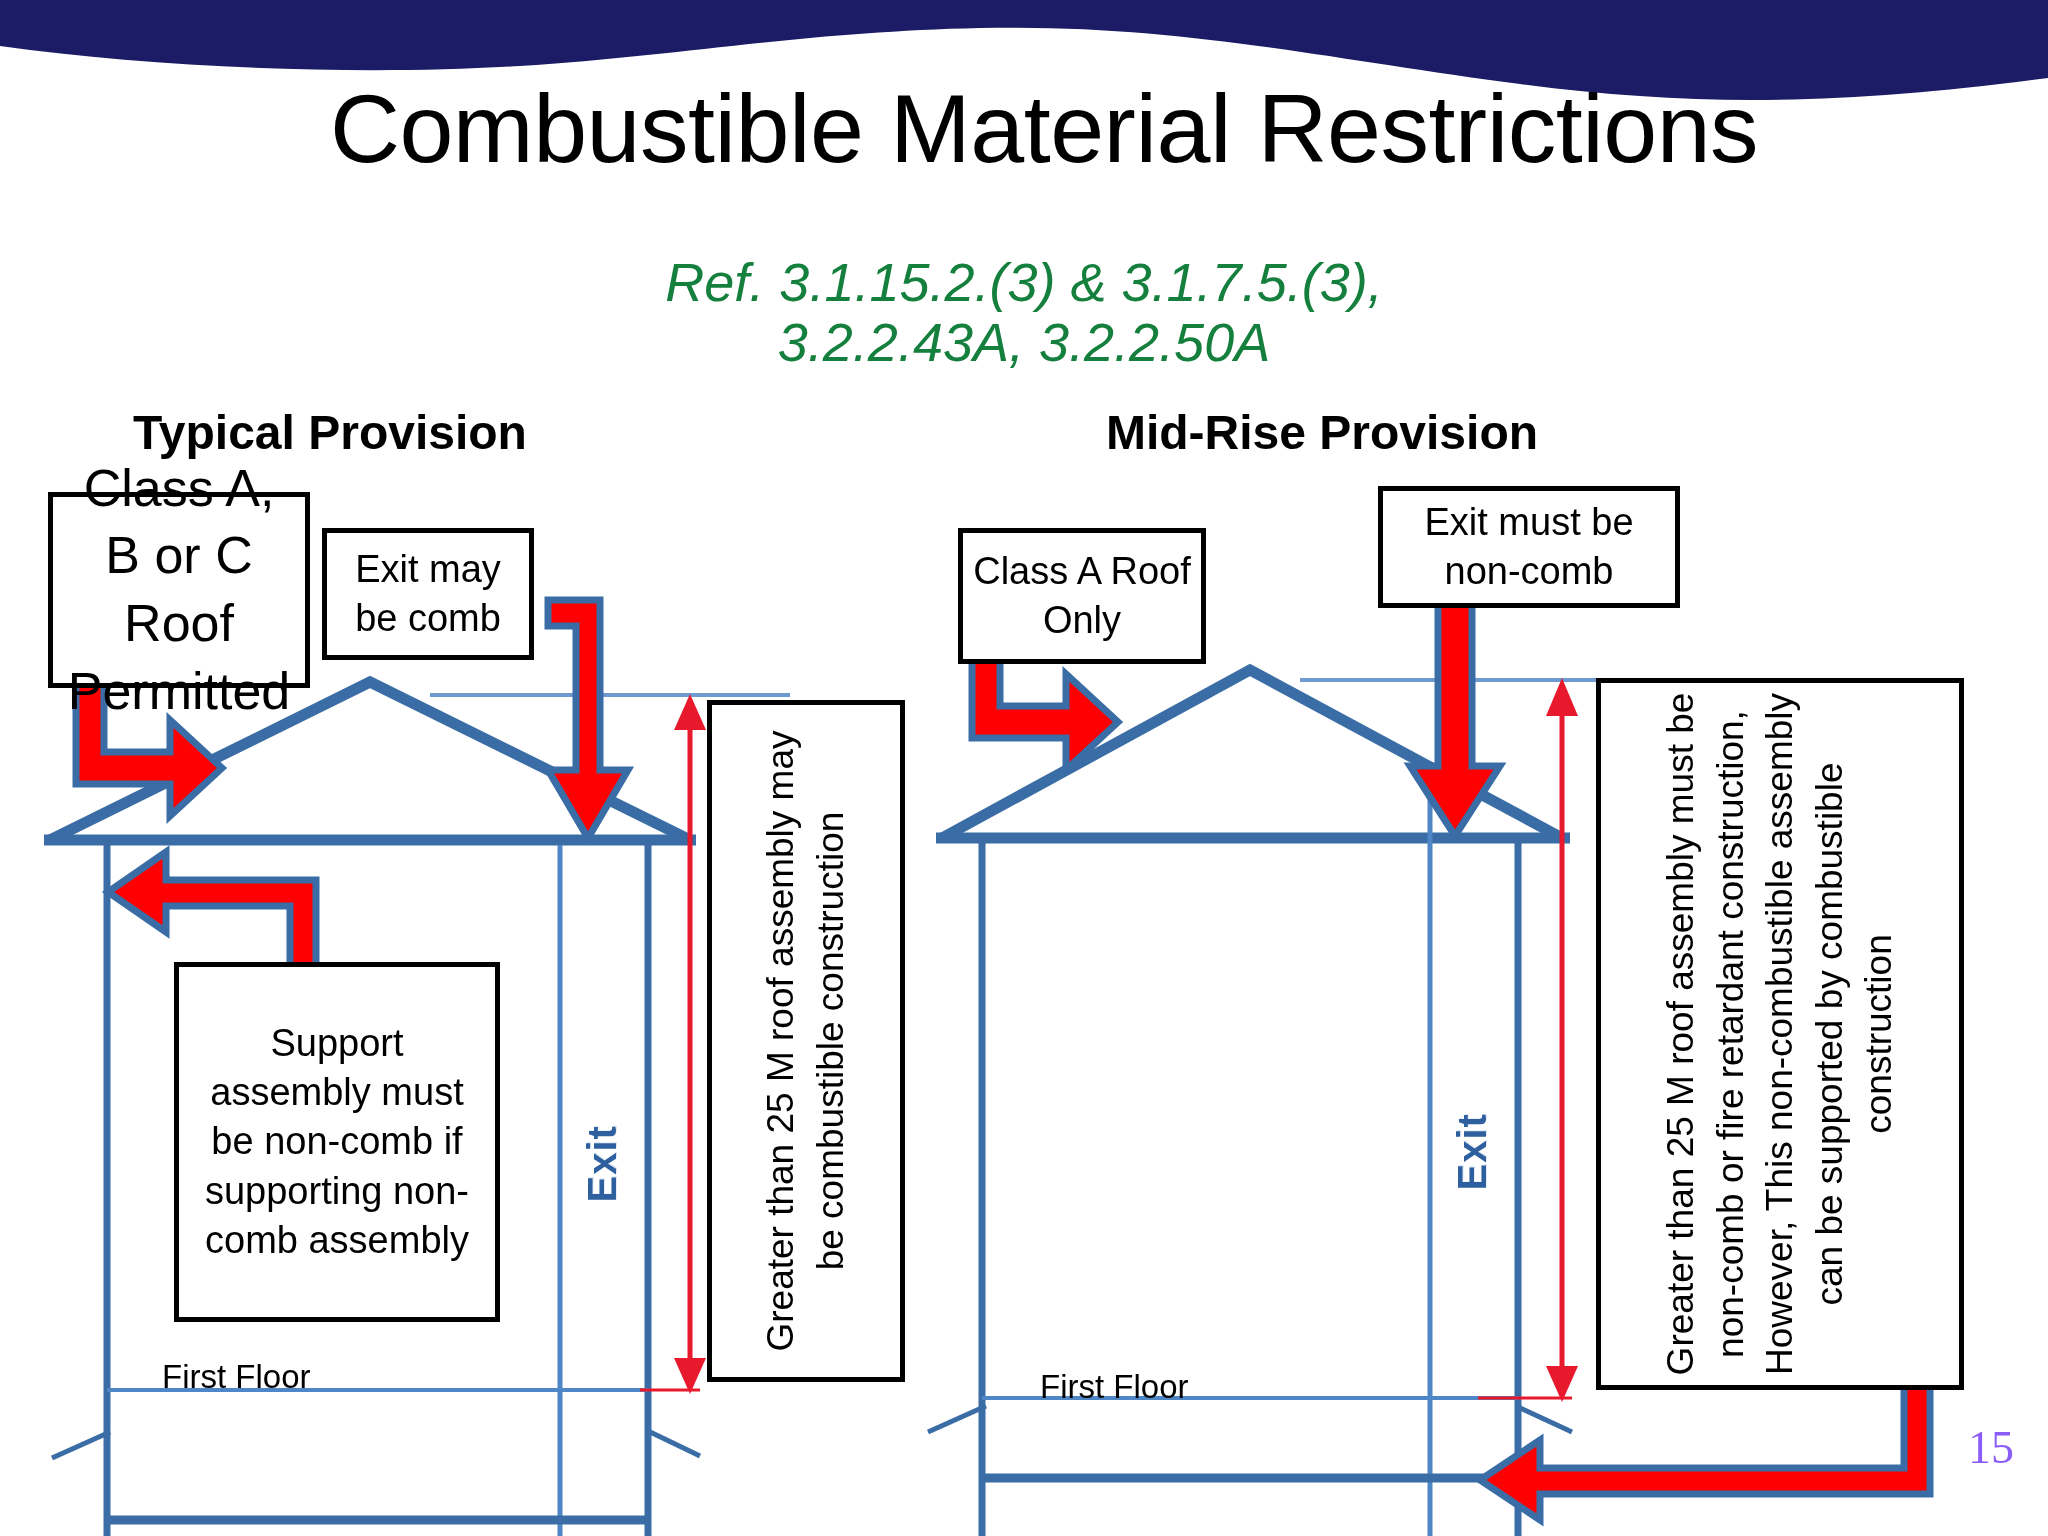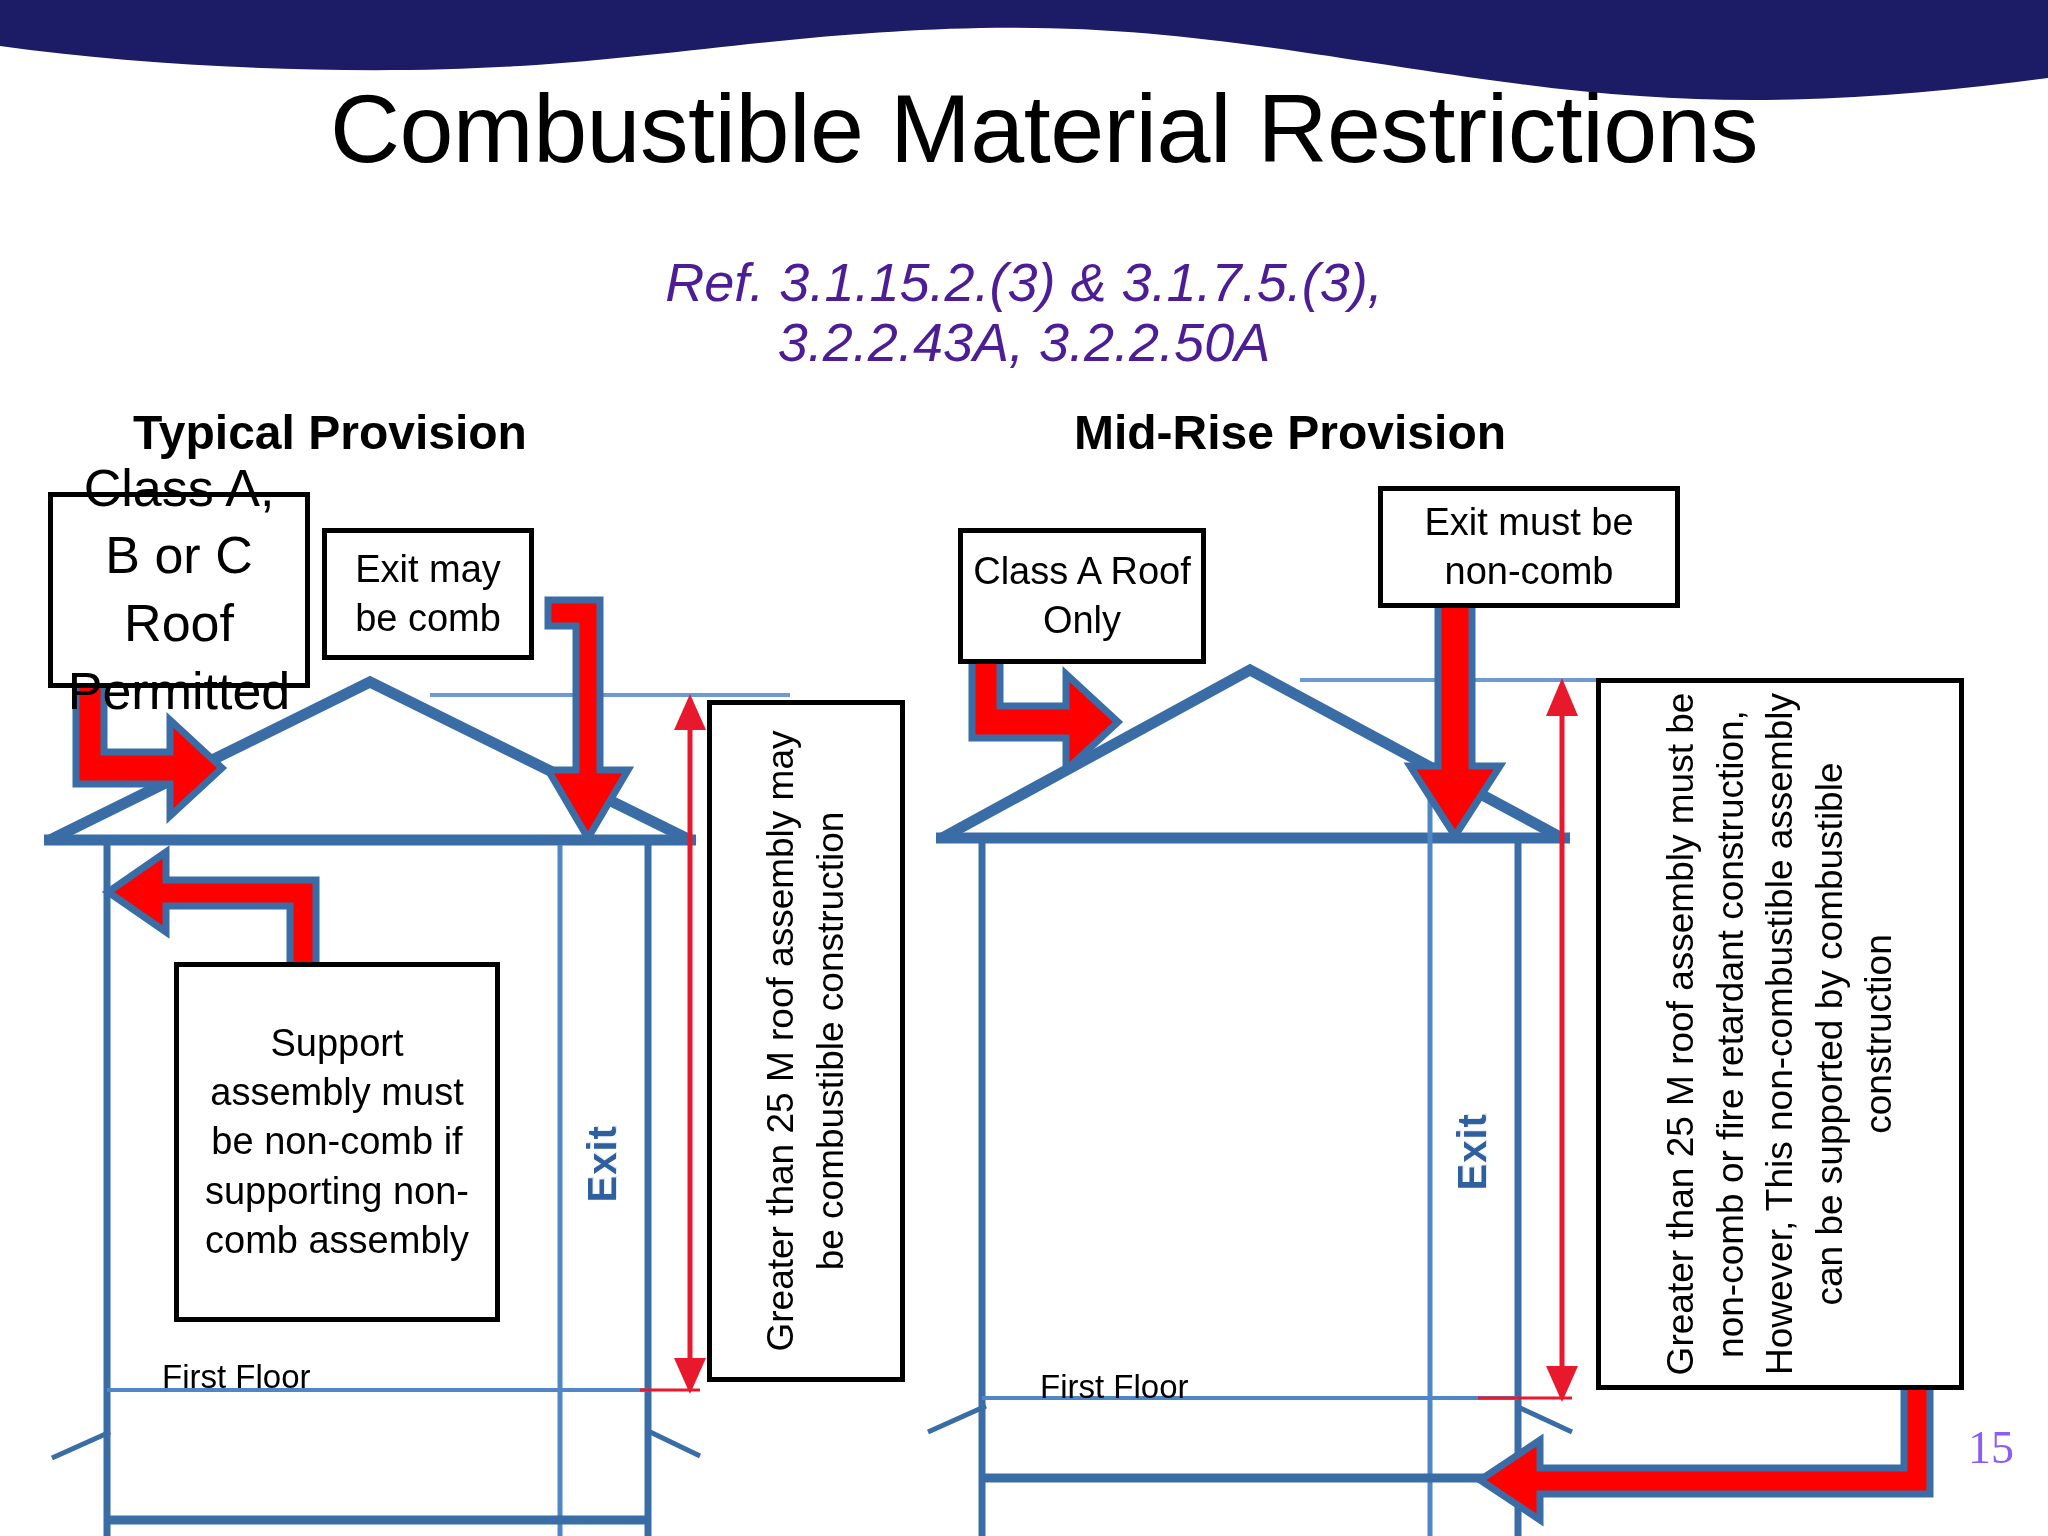--- a/index.html
+++ b/index.html
@@ -15,30 +15,30 @@
   .banner{position:absolute;left:0;top:0;width:2048px;height:110px;}
 
   
   .title{
     position:absolute;left:0;top:78px;width:2048px;text-align:center;
     font-size:97px;line-height:1.05;color:#000;font-weight:400;
     letter-spacing:-0.5px;white-space:nowrap;margin-left:20px;
   }
   .subtitle{
     position:absolute;left:0;top:252px;width:2048px;text-align:center;
-    font-size:54px;line-height:1.12;color:#4c1d95;font-style:italic;font-weight:400;
+    font-size:54px;line-height:1.12;color:#15803d;font-style:italic;font-weight:400;
   }
   .subtitle div{display:block;}
 
   .prov-head{
     position:absolute;font-size:48px;font-weight:bold;color:#000;
     text-align:center;white-space:nowrap;
   }
   #head-left{left:40px;top:405px;width:580px;}
-  #head-right{left:960px;top:405px;width:660px;}
+  #head-right{left:992px;top:405px;width:660px;}
 
   
   .cbox{
     position:absolute;background:#fff;border:5px solid #000;
     box-sizing:border-box;display:flex;align-items:center;justify-content:center;
     text-align:center;color:#000;line-height:1.30;
   }
   .cbox .inner{padding:2px 8px;width:100%;}
 
   

